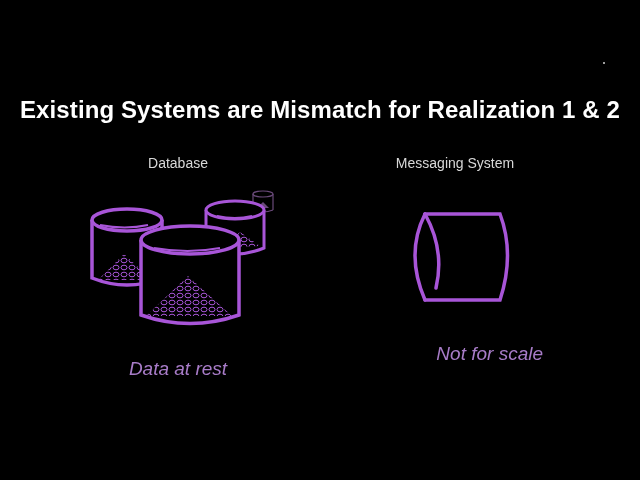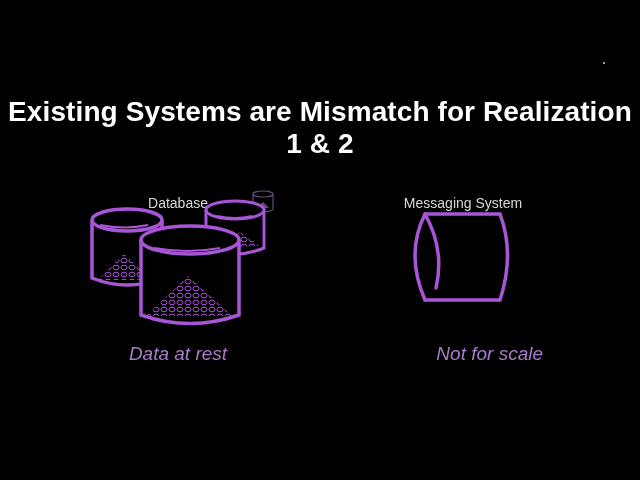--- a/index.html
+++ b/index.html
@@ -1,33 +1,33 @@
 <!DOCTYPE html>
 <html><head>
 <meta charset="utf-8">
 <style>
   html, body { margin:0; padding:0; }
   body { width:640px; height:480px; background:#000; position:relative; overflow:hidden;
          font-family:"Liberation Sans", sans-serif; }
   .title { position:absolute; left:0; width:640px; top:96px; text-align:center;
-           color:#fff; font-weight:bold; font-size:28px; letter-spacing:0.1px; }
-  .label { position:absolute; color:#d8d8d8; font-size:14px; text-align:center;margin-top:40px; }
+           color:#fff; font-weight:bold; font-size:24px; letter-spacing:0.1px; }
+  .label { position:absolute; color:#d8d8d8; font-size:14px; text-align:center; }
   .caption { position:absolute; color:#a87cc8; font-size:19px; font-style:italic; text-align:center; font-weight:normal; }
   .dot { position:absolute; left:603px; top:62px; width:2px; height:2px; background:#cfcfcf; border-radius:1px; }
   svg { position:absolute; }
 </style>
 </head>
 <body>
 
 <div class="dot"></div>
 
 <div class="title">Existing Systems are Mismatch for Realization 1 &amp; 2</div>
 
 <div class="label" style="left:108px;width:140px;top:155px;">Database</div>
-<div class="label" style="left:383px;width:160px;top:155px;">Messaging System</div>
+<div class="label" style="left:375px;width:160px;top:155px;">Messaging System</div>
 
 <svg width="220" height="150" viewBox="0 0 220 150" style="left:80px;top:180px;">
   <defs>
     <pattern id="pile" width="8" height="7" patternUnits="userSpaceOnUse">
       <ellipse cx="4" cy="3.5" rx="3" ry="2.3" fill="none" stroke="#a855d8" stroke-width="1"></ellipse>
     </pattern>
   </defs>
 
   <g stroke="#6a4a7a" stroke-width="1.2" fill="none">
     <ellipse cx="183" cy="14" rx="10" ry="3"></ellipse>
@@ -60,14 +60,14 @@
 </svg>
 
 <svg width="140" height="110" viewBox="0 0 140 110" style="left:390px;top:200px;">
   <g stroke="#a855d8" stroke-width="3.5" fill="none" stroke-linecap="round">
     <path d="M35 14 L110 14 Q125 54 110 100 L35 100"></path>
     <path d="M35 14 Q15 54 35 100"></path>
     <path d="M35 14 Q55 50 46 88"></path>
   </g>
 </svg>
 
-<div class="caption" style="left:98px;width:160px;top:343px;">Data at rest</div>
+<div class="caption" style="left:98px;width:160px;top:358px;">Data at rest</div>
 <div class="caption" style="left:383px;width:160px;top:343px;text-align:right;">Not for scale</div>
 
 </body></html>

